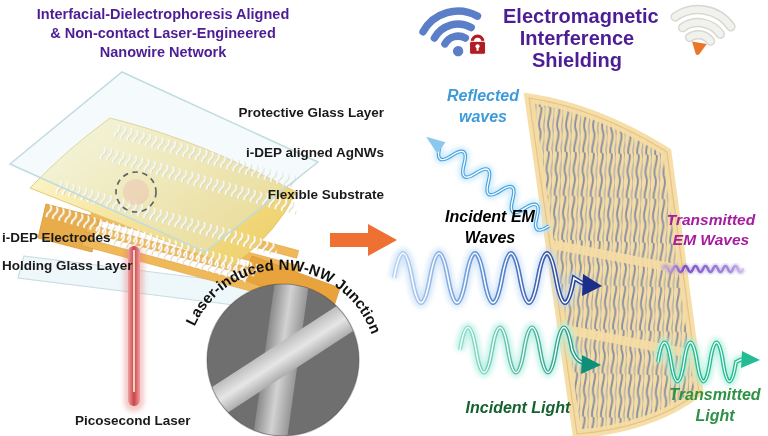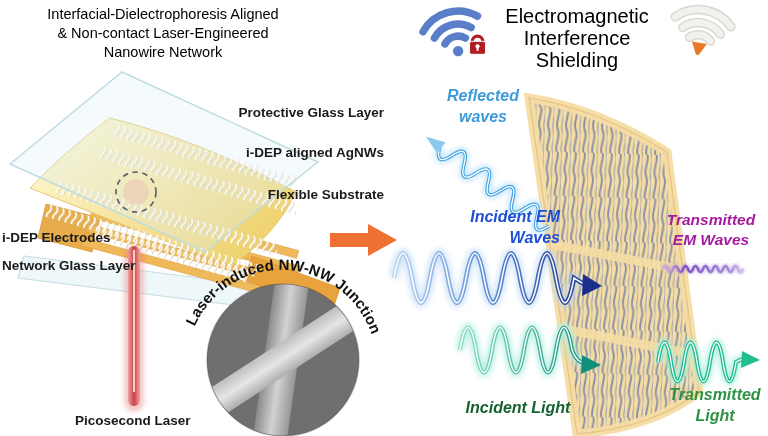--- a/index.html
+++ b/index.html
@@ -1,29 +1,29 @@
 <!DOCTYPE html>
 <html><head>
 <meta charset="utf-8">
 <style>
   html,body{margin:0;padding:0;background:#fff;}
   .canvas{position:relative;width:768px;height:436px;background:#ffffff;overflow:hidden;
           font-family:"Liberation Sans",sans-serif;}
   .canvas svg{position:absolute;left:0;top:0;}
-  .ttl{position:absolute;font-weight:normal;color:#000000;text-align:center;}
+  .ttl{position:absolute;font-weight:bold;color:#4c1d95;text-align:center;}
   .ttl span{display:block;}
   .ttl-left{left:24px;top:5px;width:278px;font-size:14.5px;line-height:19px;}
   .ttl-right{left:503px;top:5px;width:148px;font-size:20px;line-height:22px;}
   .lbl{position:absolute;font-weight:bold;color:#1a1a1a;font-size:13.5px;line-height:16px;white-space:nowrap;}
   .lbl.ra{text-align:right;}
   .wave-lbl{position:absolute;font-weight:bold;font-style:italic;text-align:center;
             font-size:16px;line-height:21px;}
   .wave-lbl span{display:block;}
   .c-refl{color:#3E9BD9;}
-  .c-inem{color:#1d4ed8;text-align:right;}
+  .c-inem{color:#000000;}
   .c-trem{color:#A61C9E;font-size:15.5px;line-height:20px;}
   .c-inli{color:#15622E;margin-top:10px;}
   .c-trli{color:#2E9244;}
   .arc-text{font-weight:bold;font-size:15px;fill:#111;}
 </style>
 </head>
 <body>
 
 <div class="canvas">
 
@@ -246,21 +246,21 @@
 <div class="ttl ttl-right">
   <span>Electromagnetic</span>
   <span>Interference</span>
   <span>Shielding</span>
 </div>
 
 <div class="lbl ra" style="left:228px;top:105px;width:156px;">Protective Glass Layer</div>
 <div class="lbl ra" style="left:228px;top:145px;width:156px;text-align:right;">i-DEP aligned AgNWs</div>
 <div class="lbl ra" style="left:228px;top:187px;width:156px;">Flexible Substrate</div>
 <div class="lbl" style="left:2px;top:230px;">i-DEP Electrodes</div>
-<div class="lbl" style="left:2px;top:258px;">Network Glass Layer</div>
+<div class="lbl" style="left:2px;top:258px;">Holding Glass Layer</div>
 <div class="lbl" style="left:75px;top:413px;width:150px;text-align:left;">Picosecond Laser</div>
 
 <div class="wave-lbl c-refl" style="left:420px;top:85px;width:126px;">
   <span>Reflected</span>
   <span>waves</span>
 </div>
 <div class="wave-lbl c-inem" style="left:420px;top:206px;width:140px;">
   <span>Incident EM</span>
   <span>Waves</span>
 </div>

